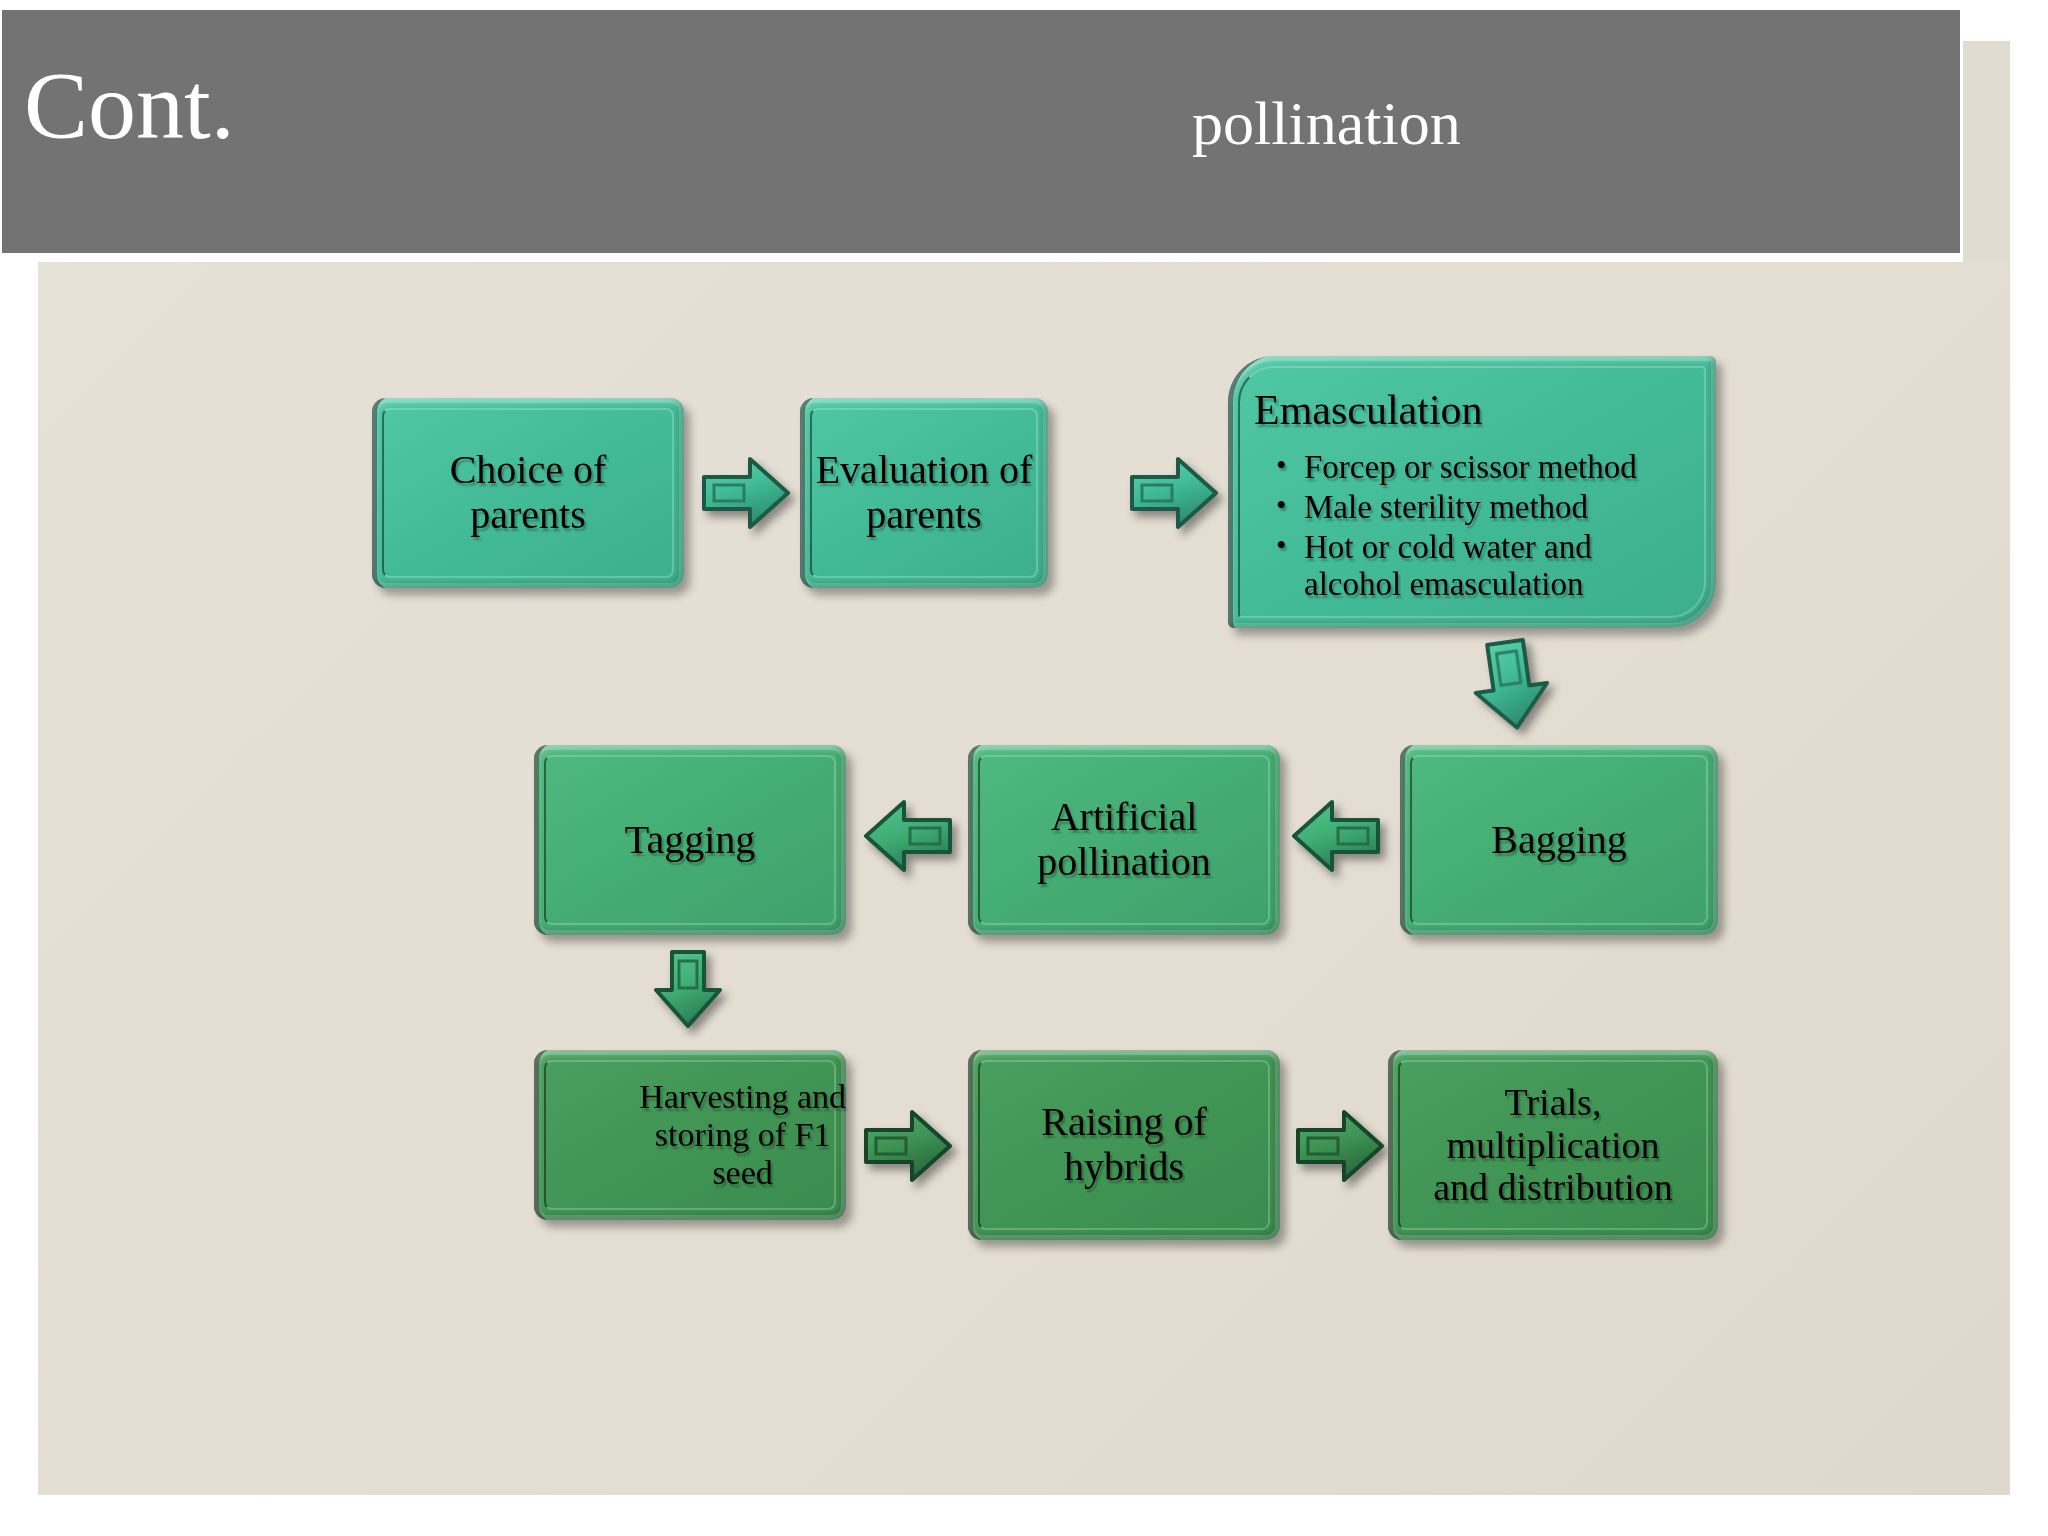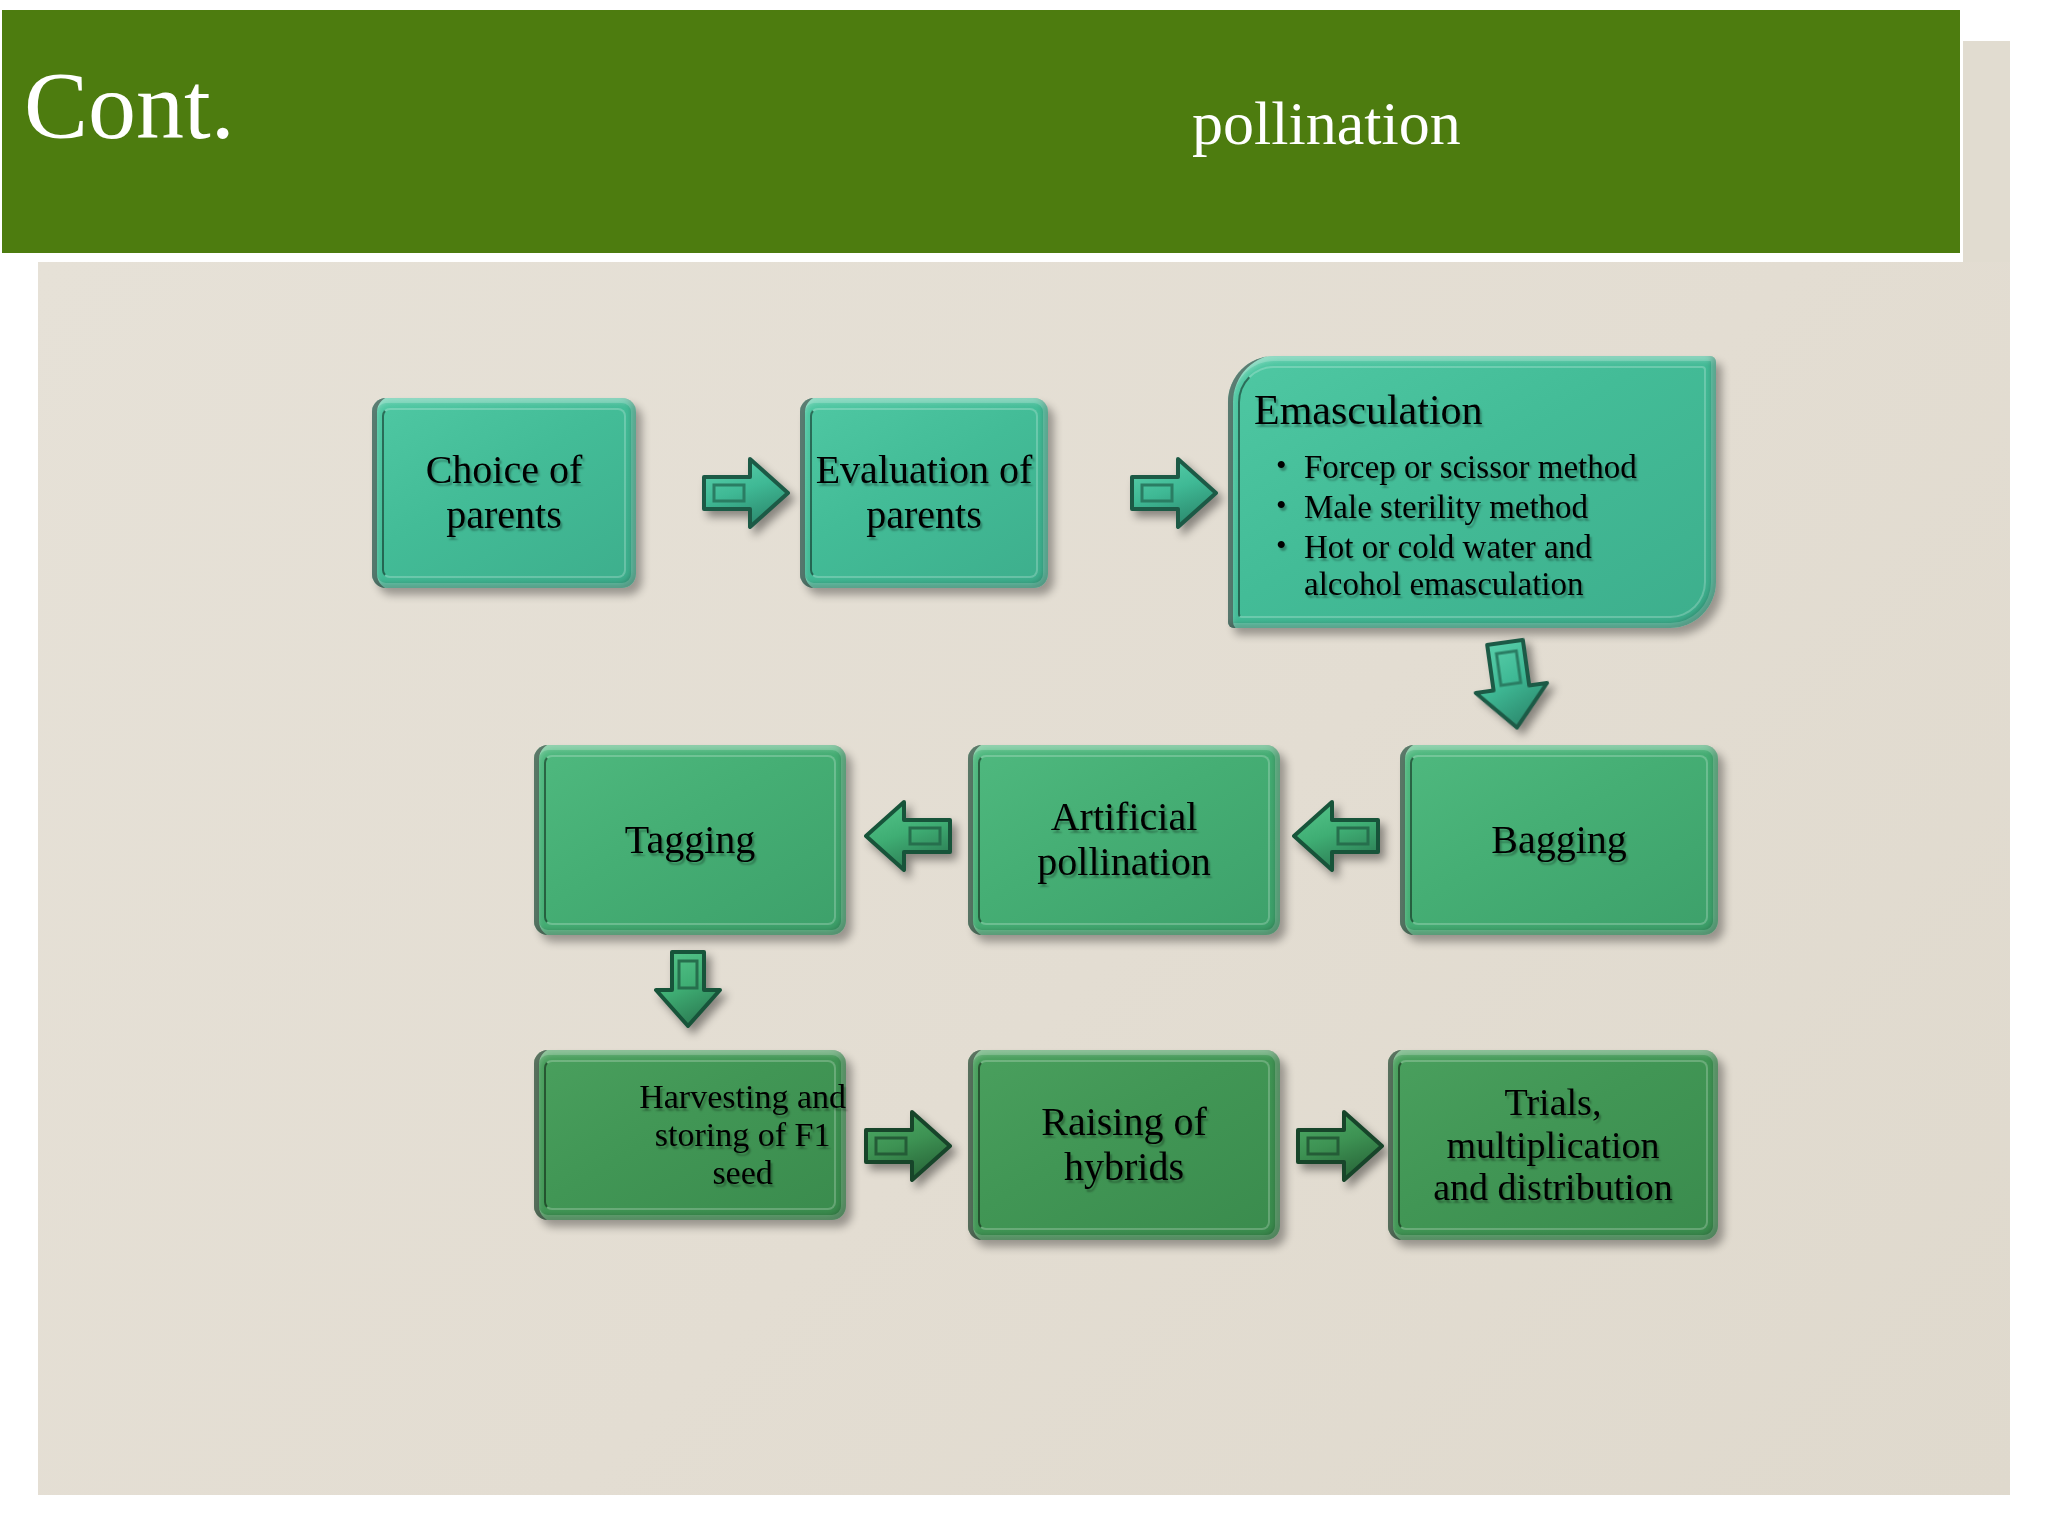--- a/index.html
+++ b/index.html
@@ -33,21 +33,21 @@
     background: #E1DCD0;
   }
 
   
   .title-bar {
     position: absolute;
     left: 2px;
     top: 10px;
     width: 1958px;
     height: 243px;
-    background: #4d7c0f;
+    background: #737373;
     box-shadow: 0 0 0 3px #ffffff;
   }
   .title-main {
     position: absolute;
     left: 22px;
     top: 48px;
     font-size: 96px;
     line-height: 1;
     color: #ffffff;
     font-family: "Liberation Serif", "DejaVu Serif", serif;
@@ -179,21 +179,21 @@
   <div class="accent-strip"></div>
 
   <div class="title-bar">
     <div class="title-main">Cont.</div>
     <div class="title-sub">pollination</div>
   </div>
 
   <div class="body-panel"></div>
 
 
-  <div class="fbox tone-teal" style="left:372px; top:398px; width:264px; height:190px; font-size:40px;">
+  <div class="fbox tone-teal" style="left:372px; top:398px; width:312px; height:190px; font-size:40px;">
     <div class="inner-rule"></div>
     <span class="box-label">Choice of<br>parents</span>
   </div>
 
   <div class="arrow" style="left:700px; top:455px; width:92px; height:76px;">
     <svg viewBox="0 0 92 76">
       <defs>
         <linearGradient id="gteal" x1="0" y1="0" x2="0.4" y2="1">
           <stop offset="0%" stop-color="#5ED3AE"></stop>
             <stop offset="55%" stop-color="#3FB995"></stop>

